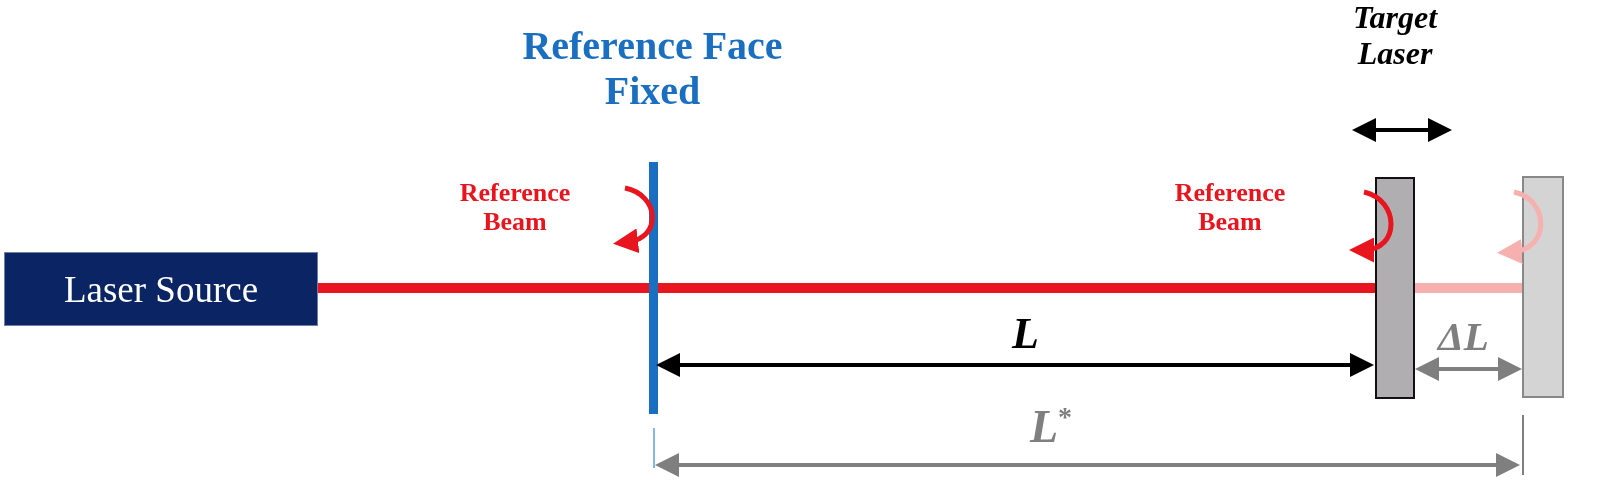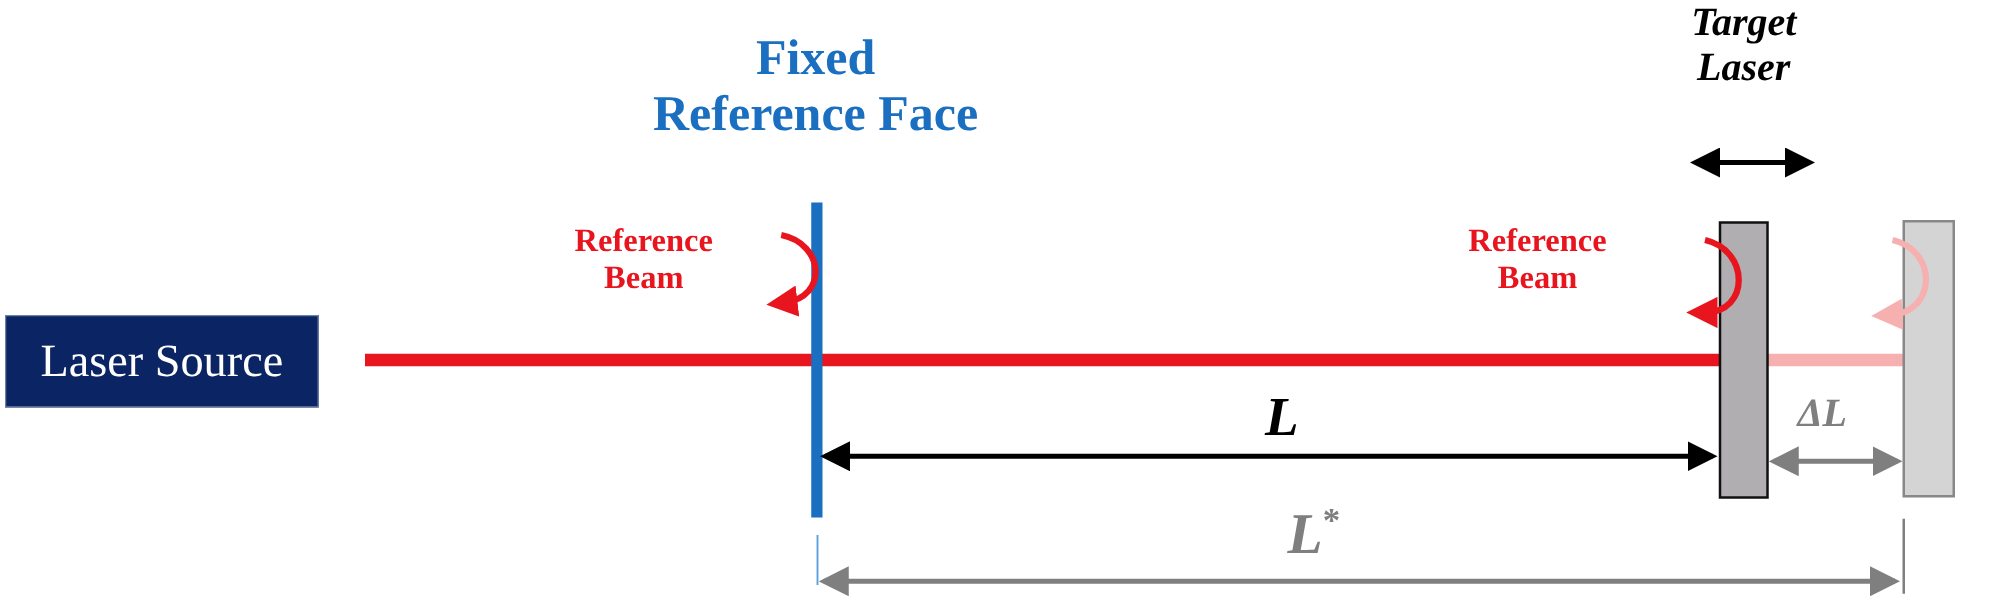--- a/index.html
+++ b/index.html
@@ -2,21 +2,21 @@
 <html><head>
 <meta charset="utf-8">
 <style>
   html, body { margin: 0; padding: 0; background: #ffffff; }
   body { width: 1600px; height: 487px; position: relative; overflow: hidden; }
   #stage { position: absolute; left: 0; top: 0; width: 1600px; height: 487px; }
   .lbl { position: absolute; font-family: "Liberation Serif", serif; font-weight: bold; text-align: center; line-height: 1.12; white-space: nowrap; }
   .title-blue { color: #1a6fc0; font-size: 40px; }
   .title-black { color: #000000; font-size: 32px; font-style: italic; }
   .beam-red { color: #e8141e; font-size: 26px; }
-  .laser-box { position: absolute; left: 4px; top: 252px; width: 251px; height: 74px; background: #0b2463; border: 1px solid #6f80a8; box-sizing: border-box; display: flex; align-items: center; justify-content: center; }
+  .laser-box { position: absolute; left: 4px; top: 252px; width: 314px; height: 74px; background: #0b2463; border: 1px solid #6f80a8; box-sizing: border-box; display: flex; align-items: center; justify-content: center; }
   .laser-text { color: #ffffff; font-family: "Liberation Serif", serif; font-size: 37px; }
   .math { position: absolute; font-family: "Liberation Serif", serif; font-weight: bold; font-style: italic; }
 </style>
 </head>
 <body>
 
 <div id="stage">
   <svg width="1600" height="487" viewBox="0 0 1600 487" xmlns="http://www.w3.org/2000/svg">
     <defs>
       <marker id="ahBlack" markerWidth="6" markerHeight="6" refX="5" refY="3" orient="auto" markerUnits="strokeWidth">
@@ -64,22 +64,22 @@
     <line x1="659" y1="465" x2="1516" y2="465" stroke="#7f7f7f" stroke-width="4" marker-start="url(#ahGrayStart)" marker-end="url(#ahGray)"></line>
   </svg>
 
   
   <div class="laser-box">
     <span class="laser-text">Laser Source</span>
   </div>
 
   
   <div class="lbl title-blue" style="left:480px; top:24px; width:345px;">
+    <div>Reference Face</div>
     <div>Fixed</div>
-    <div>Reference Face</div>
   </div>
 
   
   <div class="lbl beam-red" style="left:415px; top:178px; width:200px;">
     <div>Reference</div>
     <div>Beam</div>
   </div>
 
   
   <div class="lbl title-black" style="left:1305px; top:0px; width:180px;">
@@ -90,19 +90,19 @@
   
   <div class="lbl beam-red" style="left:1130px; top:178px; width:200px;">
     <div>Reference</div>
     <div>Beam</div>
   </div>
 
   
   <div class="math" style="left:1012px; top:308px; font-size:44px; color:#000;">L</div>
 
   
-  <div class="math" style="left:1438px; top:312px; font-size:32px; color:#7f7f7f;">ΔL</div>
+  <div class="math" style="left:1438px; top:312px; font-size:41px; color:#7f7f7f;">ΔL</div>
 
   
   <div class="math" style="left:1030px; top:400px; font-size:46px; color:#7f7f7f;">
     <span>L</span><sup style="font-size:28px; font-style:normal;">*</sup>
   </div>
 </div>
 
 </body></html>

